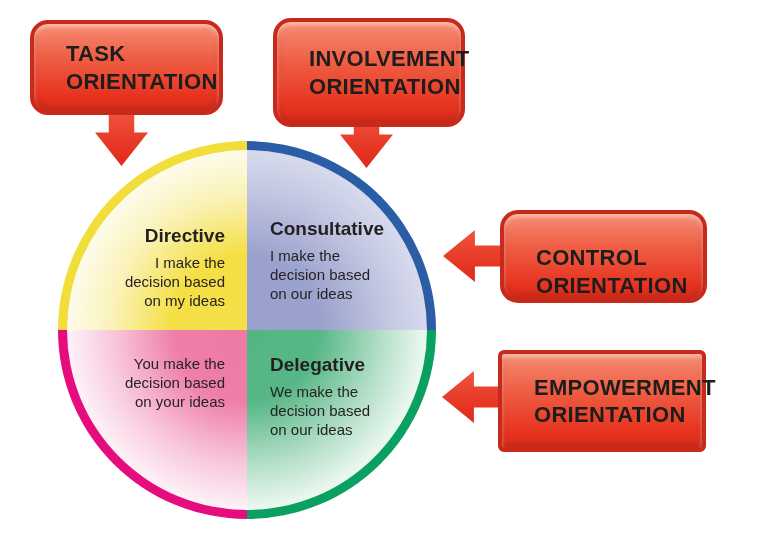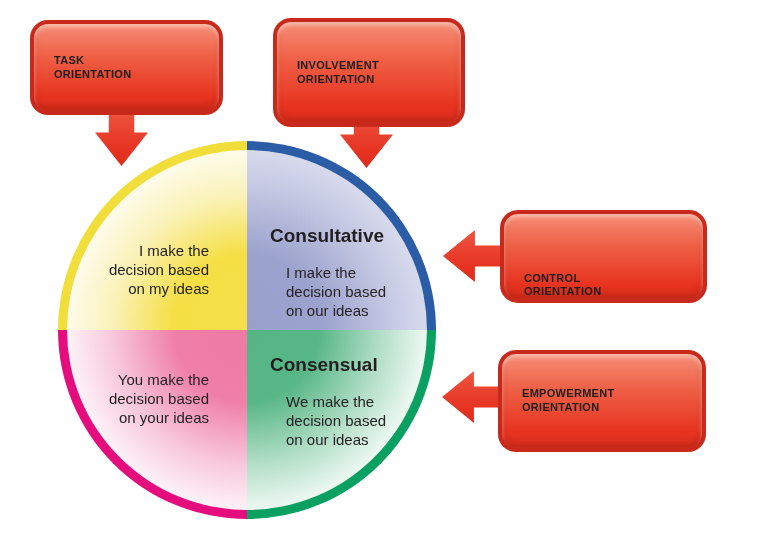--- a/index.html
+++ b/index.html
@@ -67,55 +67,55 @@
     position: absolute;
     color: #262224;
   }
   .qtext h3 {
     margin: 0 0 6px 0;
     font-size: 19px;
     font-weight: bold;
     color: #231f20;
   }
   .qtext p {
-    margin: 16px;
+    margin: 0;
     font-size: 15px;
     line-height: 1.28;
     white-space: pre-line;
   }
   .qtext.tl { left: 12px;  top: 84px;  width: 155px; text-align: right; }
-  .qtext.tr { left: 212px; top: 84px;  width: 160px; text-align: left;  }
+  .qtext.tr { left: 212px; top: 77px;  width: 160px; text-align: left;  }
   .qtext.bl { left: 12px;  top: 213px; width: 155px; text-align: right; }
   .qtext.br { left: 212px; top: 213px; width: 160px; text-align: left;  }
 
   
   .callout-box {
     position: absolute;
     box-sizing: border-box;
     border: 4px solid #c8291a;
     border-radius: 18px;
     background: linear-gradient(180deg, #f58d75 0%, #ef5f45 38%, #e73420 82%, #da2d1c 100%);
     box-shadow: inset 0 3px 4px rgba(255,255,255,0.45), inset 0 -4px 6px rgba(120,15,5,0.25);
     display: flex;
     align-items: center;
     z-index: 2;
   }
   .callout-label {
-    padding-left: 20px;
-    font-size: 11px;
+    padding-left: 32px;
+    font-size: 22px;
     font-weight: bold;
     letter-spacing: 0.3px;
     line-height: 1.25;
     color: #1d1d1b;
     white-space: pre-line;
   }
   .box-task        { left: 30px;  top: 20px;  width: 193px; height: 95px;  }
   .box-involvement { left: 273px; top: 18px;  width: 192px; height: 109px;  }
   .box-control     { left: 500px; top: 210px; width: 207px; height: 93px; align-items: flex-end;  }
-  .box-empowerment { left: 498px; top: 350px; width: 208px; height: 102px; }
+  .box-empowerment { left: 498px; top: 350px; width: 208px; height: 102px; border-radius: 6px; }
 
   
   .arrow {
     position: absolute;
     background: linear-gradient(180deg, #ee5540 0%, #e63322 70%, #dd2d1c 100%);
     z-index: 1;
   }
   .arrow.down {
     width: 53px;
     height: 56px;
@@ -136,37 +136,38 @@
 
 <div class="canvas">
 
   <div class="circle">
     <div class="quad tl"></div>
     <div class="quad tr"></div>
     <div class="quad bl"></div>
     <div class="quad br"></div>
 
     <div class="qtext tl">
+      <h3>Directive</h3>
       <p>I make the
 decision based
 on my ideas</p>
     </div>
     <div class="qtext tr">
       <h3>Consultative</h3>
       <p>I make the
 decision based
 on our ideas</p>
     </div>
     <div class="qtext bl">
       <p>You make the
 decision based
 on your ideas</p>
     </div>
     <div class="qtext br">
-      <h3>Consensual</h3>
+      <h3>Delegative</h3>
       <p>We make the
 decision based
 on our ideas</p>
     </div>
   </div>
 
   <div class="callout-box box-task">
     <span class="callout-label">TASK
 ORIENTATION</span>
   </div>

